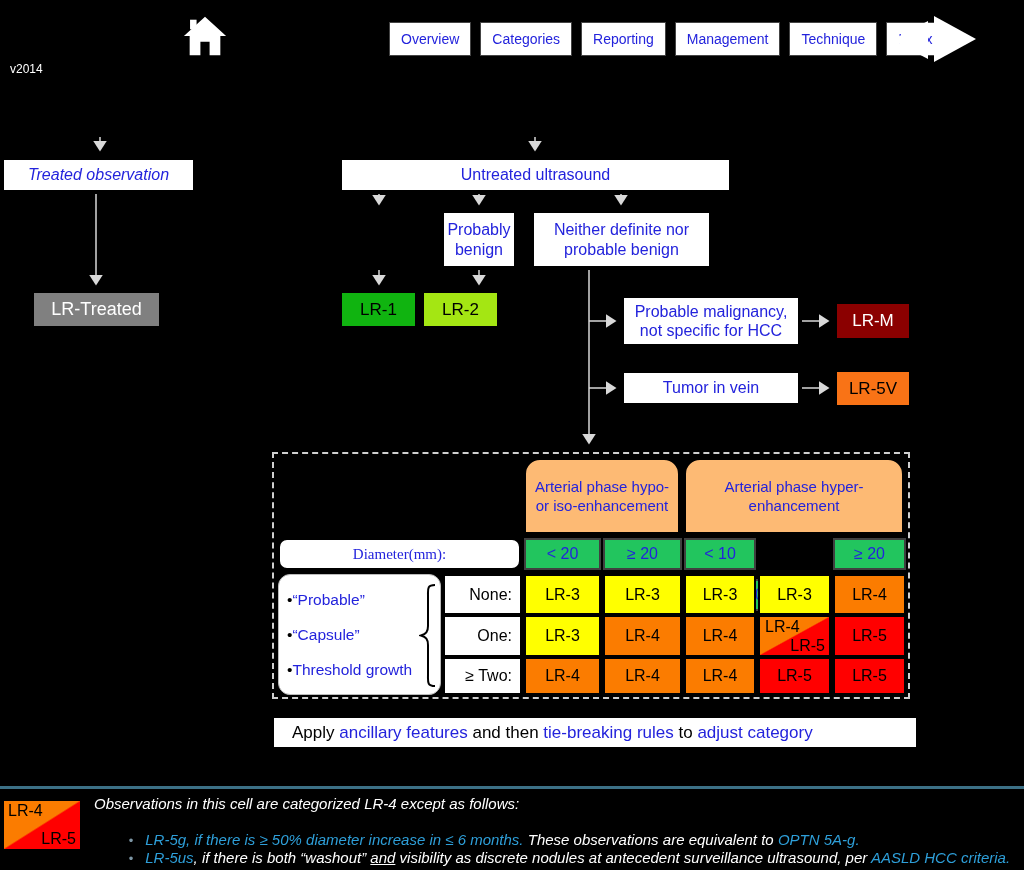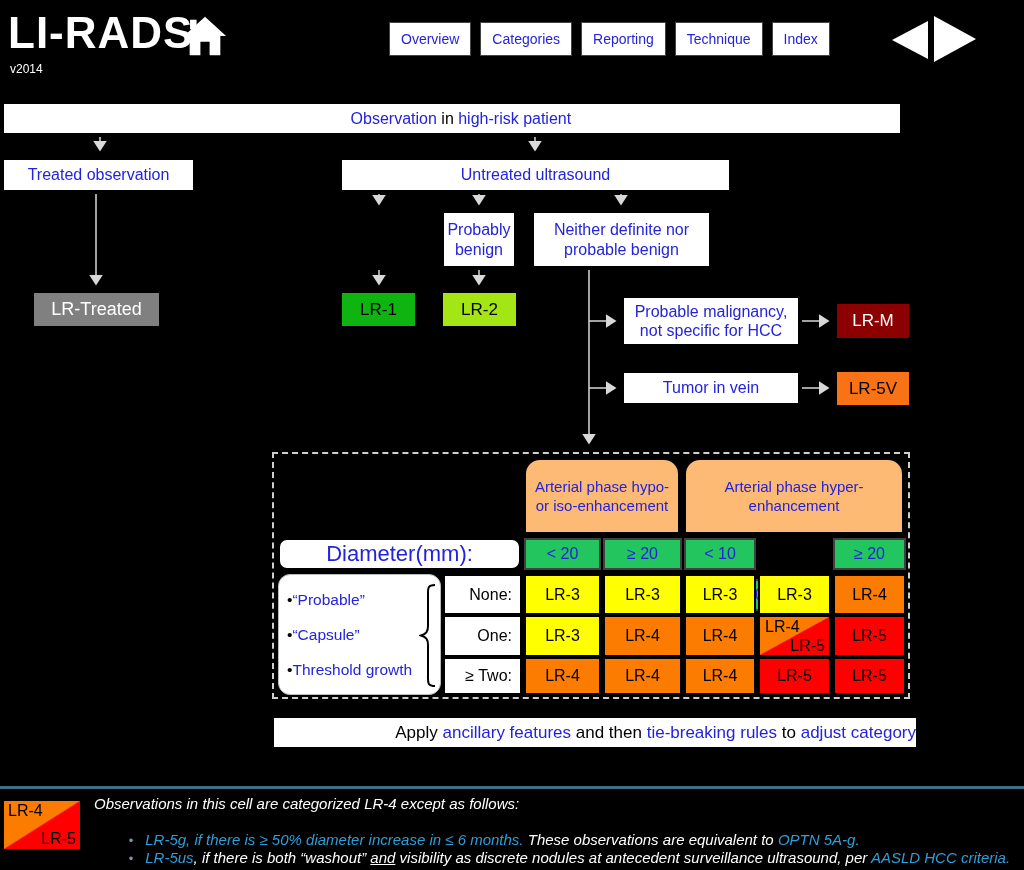--- a/index.html
+++ b/index.html
@@ -44,70 +44,70 @@
 
   
   .algo{position:absolute;left:272px;top:452px;width:634px;height:243px;
         border:2px dashed #cfcfcf;box-sizing:content-box;}
   .thead{position:absolute;background:#fdba74;border:2px solid #000;color:var(--blue);
          display:flex;align-items:center;justify-content:center;text-align:center;
          font-size:15px;line-height:1.3;box-sizing:border-box;}
   .round-top{border-radius:16px 16px 0 0;}
   .dlabel{position:absolute;left:4px;top:84px;width:243px;height:32px;border-radius:9px;
           background:#fff;border:2px solid #000;color:var(--blue);display:flex;align-items:center;
-          justify-content:center;font-size:22px;box-sizing:border-box;}
+          justify-content:center;font-size:15px;box-sizing:border-box;font-family:Liberation Serif, serif;}
   .dcell{position:absolute;top:84px;height:32px;background:#22c55e;border:2px solid #404040;color:var(--blue);
          display:flex;align-items:center;justify-content:center;font-size:16px;box-sizing:border-box;}
   .featbox{position:absolute;left:4px;top:120px;width:163px;height:121px;border-radius:12px;
            background:#fff;border:1px solid #bbb;box-sizing:border-box;padding:12px 0 0 8px;}
   .feat{display:flex;align-items:center;color:var(--blue);font-size:15.5px;height:25px;margin-bottom:10px;white-space:pre;}
   .bracket{position:absolute;left:140px;top:8px;}
   .cell{position:absolute;border:2px solid #000;box-sizing:border-box;display:flex;align-items:center;
         justify-content:center;font-size:16px;color:#000;}
   .rlabel{background:#fff;justify-content:flex-end;padding-right:8px;}
   .c-lr3{background:var(--lr3);}
   .c-lr4o{background:var(--lr4);}
   .c-lr5r{background:var(--lr5);}
   .split{background:linear-gradient(to bottom right,var(--lr4) 49%,var(--lr5) 51%);}
   .split .s1{position:absolute;top:1px;left:5px;}
   .split .s2{position:absolute;bottom:0px;right:4px;}
 
   
   .banner{position:absolute;left:272px;top:716px;width:646px;height:33px;background:#fff;
-          border:2px solid #000;box-sizing:border-box;display:flex;align-items:center;justify-content:flex-end;
+          border:2px solid #000;box-sizing:border-box;display:flex;align-items:center;justify-content:flex-start;
           font-size:17px;color:#000;white-space:pre;}
   .banner .lnk{color:var(--blue);}
 
   
   .frule{position:absolute;left:0;top:786px;width:1024px;height:3px;background:#3C7086;}
   .flegend{position:absolute;left:2px;top:799px;width:80px;height:52px;border:2px solid #000;box-sizing:border-box;
            background:linear-gradient(to bottom right,var(--lr4) 49%,var(--lr5) 51%);font-size:16px;color:#000;}
   .flegend .s1{position:absolute;top:1px;left:4px;}
   .flegend .s2{position:absolute;bottom:1px;right:4px;}
   .fline{position:absolute;font-style:italic;font-size:15px;color:#fff;white-space:pre;}
   .fb{color:var(--lblue);}
   .ul{text-decoration:underline;}
   .fbullet{color:#7E97A6;font-style:normal;font-size:13px;margin-right:12px;}
 </style>
 </head>
 <body>
 
 <div class="stage">
 
-  <div class="logo">LI-RADS</div>
   <svg class="homeicon" viewBox="0 0 24 22">
     <path d="M12 1 L1 11 L4 11 L4 21 L9.6 21 L9.6 14 L14.4 14 L14.4 21 L20 21 L20 11 L23 11 Z" fill="#fff"></path>
     <rect x="4.2" y="2.5" width="3.4" height="5" fill="#fff"></rect>
   </svg>
   <div class="version">v2014</div>
 
   <div class="nav">
     <div class="navbtn">Overview</div>
     <div class="navbtn">Categories</div>
     <div class="navbtn">Reporting</div>
+    <div class="navbtn">Management</div>
     <div class="navbtn">Technique</div>
     <div class="navbtn">Index</div>
   </div>
 
   <div class="pager">
     <div class="tri-left"></div>
     <div class="tri-right"></div>
   </div>
 
   <svg class="arrows" width="1024" height="870">
@@ -126,33 +126,30 @@
       <path d="M379 270 L379 284" marker-end="url(#ah)"></path>
       <path d="M479 270 L479 284" marker-end="url(#ah)"></path>
       <path d="M589 270 L589 443" marker-end="url(#ah)"></path>
       <path d="M589 321 L615 321" marker-end="url(#ah)"></path>
       <path d="M589 388 L615 388" marker-end="url(#ah)"></path>
       <path d="M802 321 L828 321" marker-end="url(#ah)"></path>
       <path d="M802 388 L828 388" marker-end="url(#ah)"></path>
     </g>
   </svg>
 
-  <div class="wbox" style="left:2px;top:102px;width:900px;height:33px;"><span>
-    <span>Observation</span><span class="blk"> in </span><span>high-risk patient</span>
-  </span></div>
-
-  <div class="wbox" style="left:2px;top:158px;width:193px;height:34px;">Treated observation</div>
+
+  <div class="wbox" style="left:2px;top:158px;width:193px;height:34px;font-style:italic;">Treated observation</div>
   <div class="wbox" style="left:340px;top:158px;width:391px;height:34px;">Untreated ultrasound</div>
 
   <div class="wbox" style="left:442px;top:211px;width:74px;height:57px;">Probably benign</div>
   <div class="wbox" style="left:532px;top:211px;width:179px;height:57px;">Neither definite nor probable benign</div>
 
   <div class="chip c-gray" style="left:32px;top:291px;width:129px;height:37px;text-align:right;">LR-Treated</div>
   <div class="chip c-lr1" style="left:340px;top:291px;width:77px;height:37px;">LR-1</div>
-  <div class="chip c-lr2" style="left:441px;top:291px;width:77px;height:37px;">LR-2</div>
+  <div class="chip c-lr2" style="left:422px;top:291px;width:77px;height:37px;">LR-2</div>
 
   <div class="wbox" style="left:622px;top:296px;width:178px;height:50px;">Probable malignancy, not specific for HCC</div>
   <div class="chip c-lrm" style="left:835px;top:302px;width:76px;height:38px;">LR-M</div>
 
   <div class="wbox" style="left:622px;top:371px;width:178px;height:34px;">Tumor in vein</div>
   <div class="chip c-lr5v" style="left:835px;top:370px;width:76px;height:37px;">LR-5V</div>
 
   <div class="algo">
     <div class="thead round-top" style="left:250px;top:4px;width:156px;height:76px;padding:0 8px;">Arterial phase hypo- or iso-enhancement</div>
     <div class="thead round-top" style="left:410px;top:4px;width:220px;height:76px;padding:0 30px;">Arterial phase hyper-enhancement</div>

